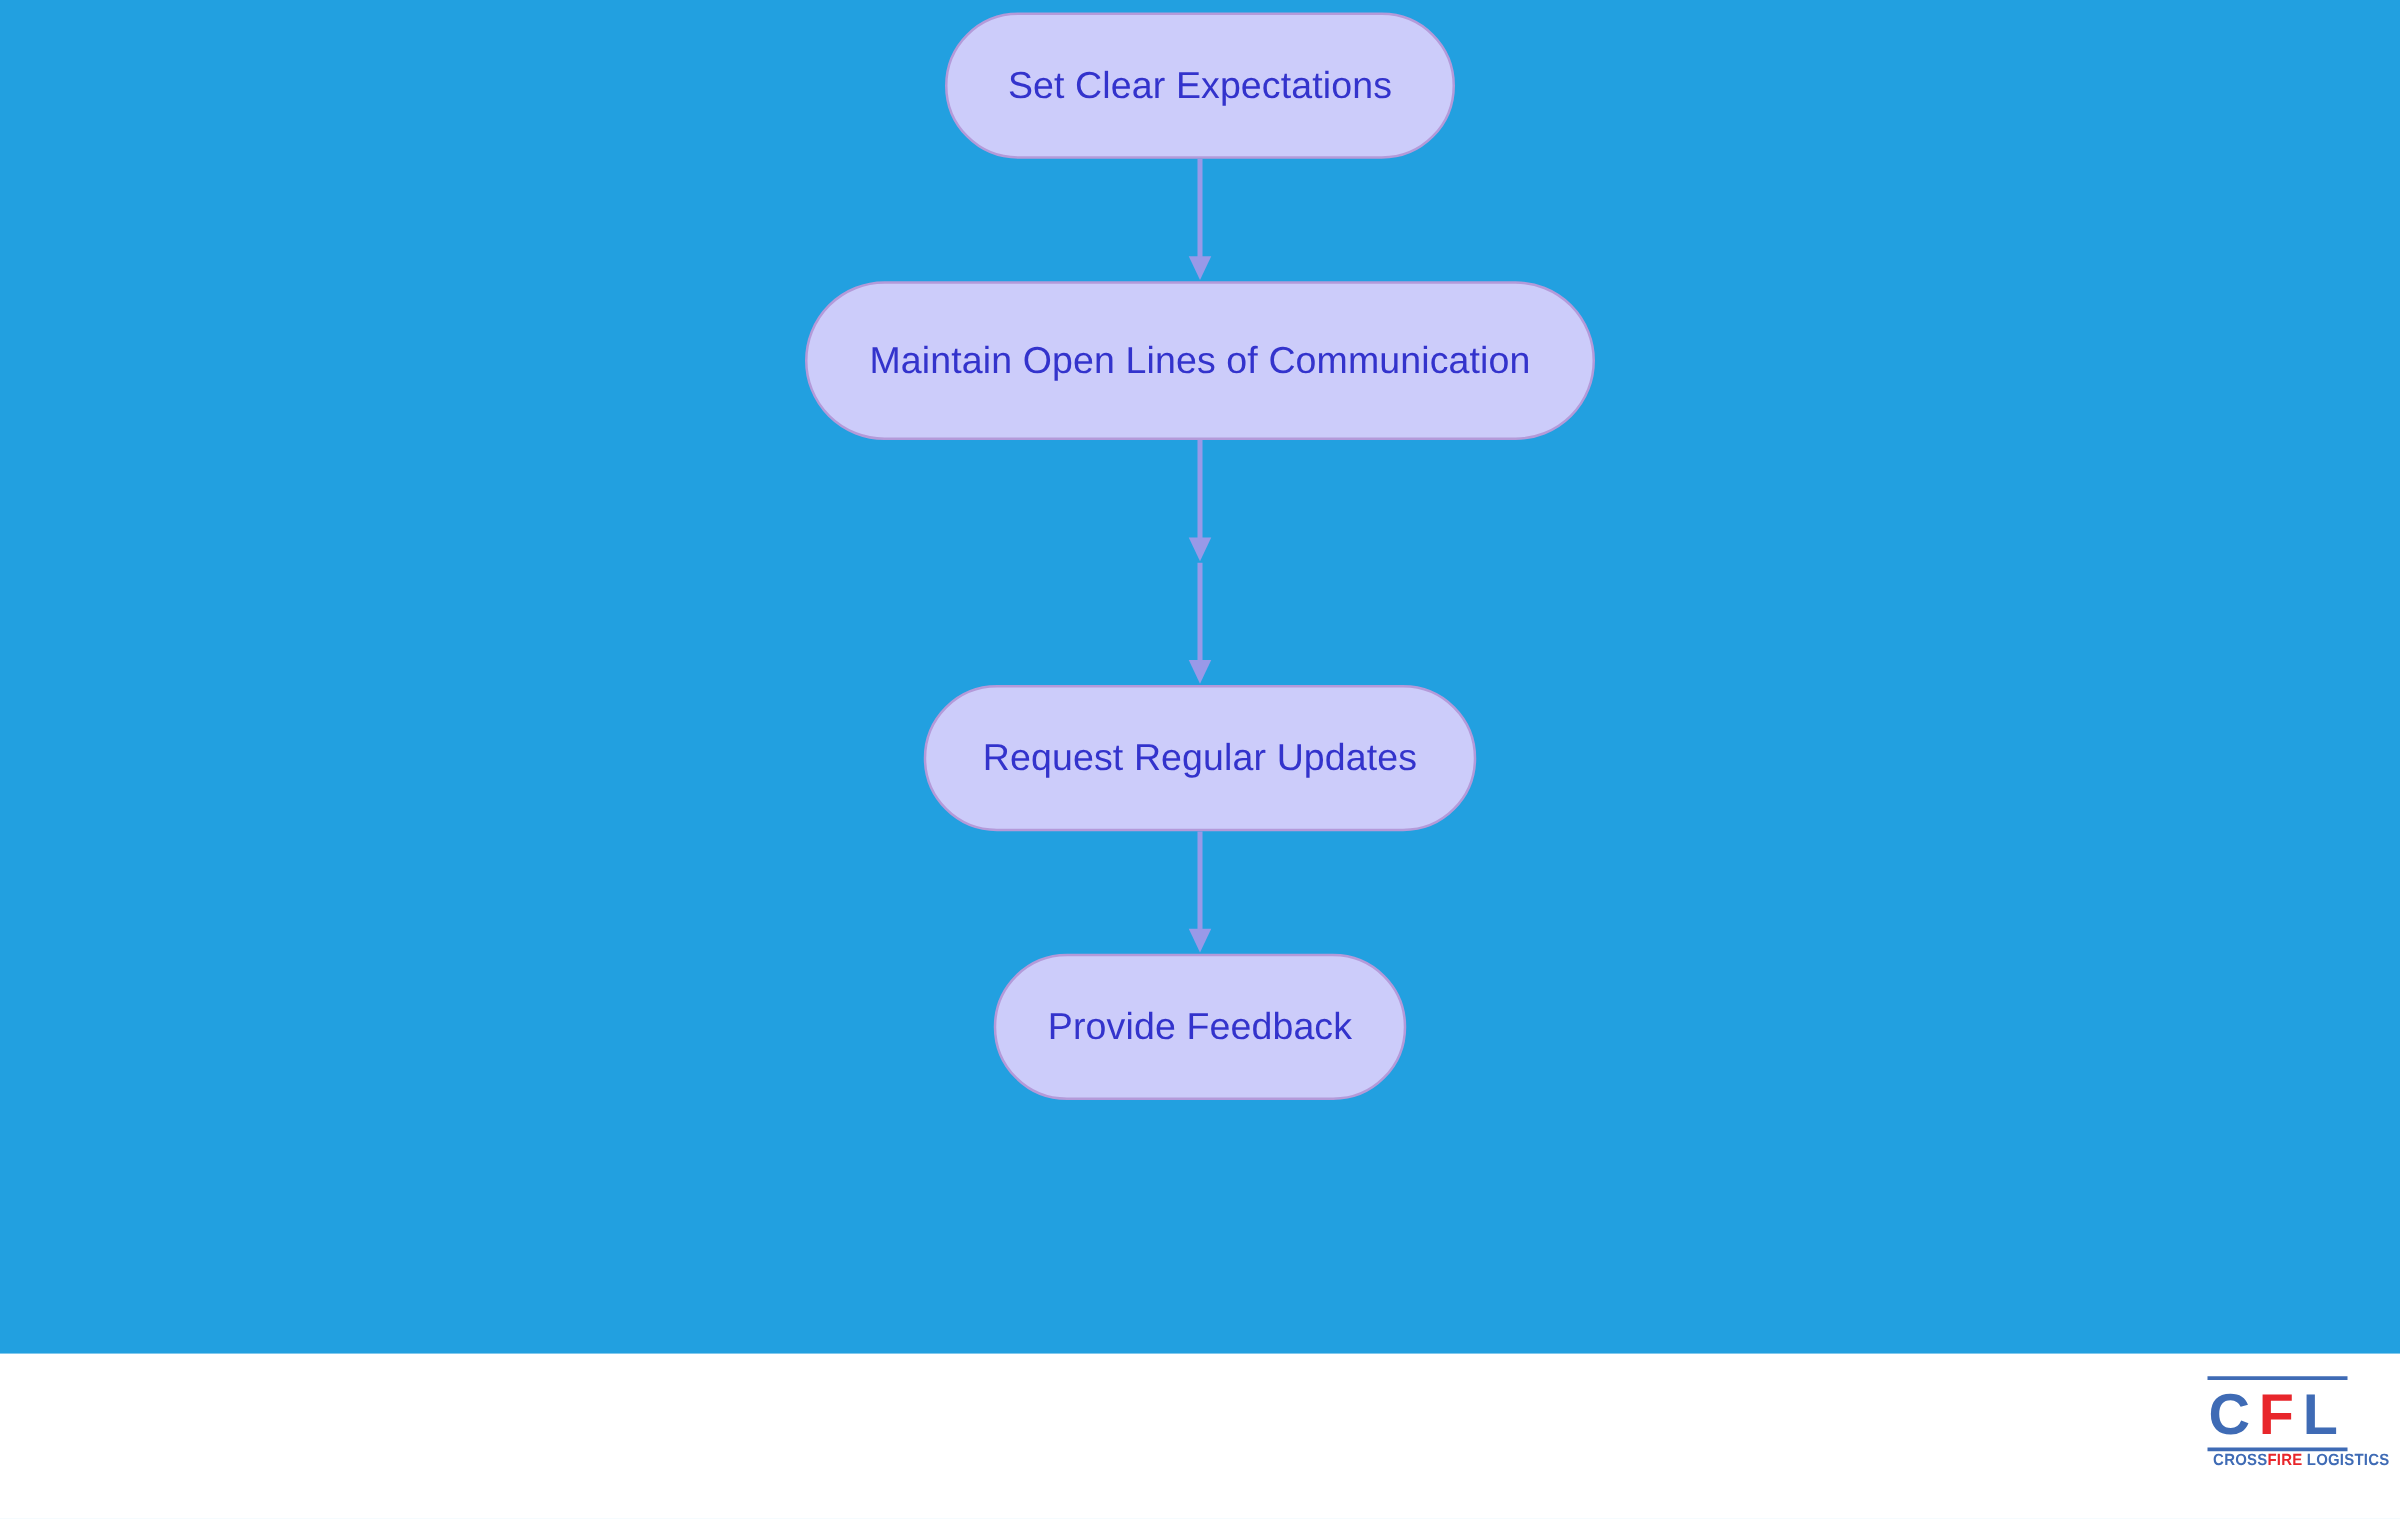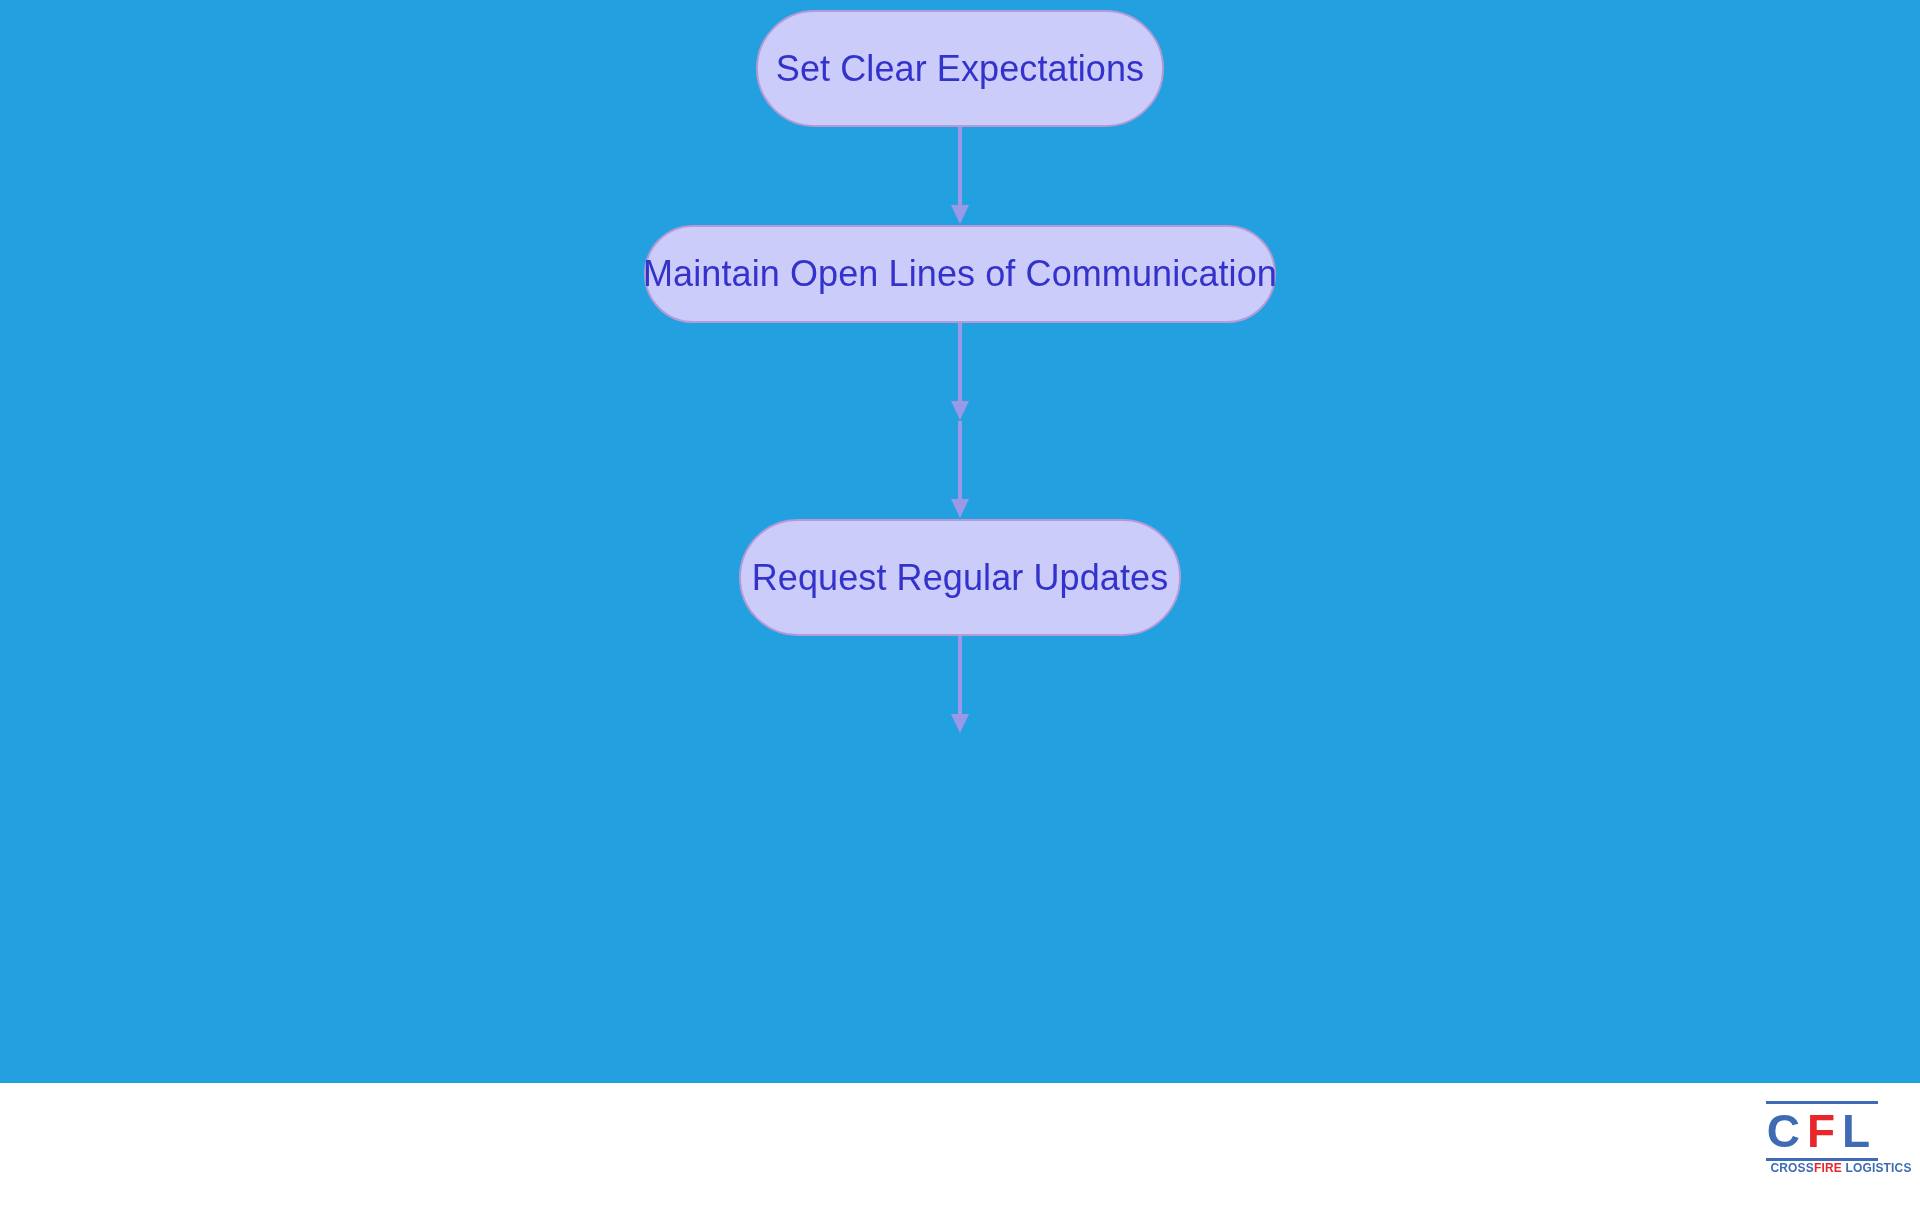--- a/index.html
+++ b/index.html
@@ -41,34 +41,34 @@
     display: flex;
     flex-direction: column;
     align-items: center;
   }
 
   .node {
     background: #ccccfa;
     border: 2px solid #b49ad9;
     border-radius: 999px;
     color: #3333cc;
-    font-size: 36px;
+    font-size: 30px;
     font-weight: 400;
     letter-spacing: 0.1px;
     display: flex;
     align-items: center;
     justify-content: center;
     box-sizing: border-box;
     text-align: center;
     white-space: nowrap;
     line-height: 1;
   }
 
   .node-0 { width: 408px; height: 117px; margin-top: 10px; }
-  .node-1 { width: 632px; height: 98px; }
+  .node-1 { width: 632px; height: 127px; }
   .node-2 { width: 300px; height: 117px; }
   .node-3 { width: 442px; height: 117px; }
   .node-4 { width: 330px; height: 117px; }
 
   
   .connector {
     width: 40px;
     display: flex;
     justify-content: center;
   }
@@ -173,20 +173,23 @@
         <span>Request Regular Updates</span>
       </div>
 
       <div class="connector conn-3">
         <svg width="24" height="98" viewBox="0 0 24 98">
           <line x1="12" y1="0" x2="12" y2="80" stroke="#9999e8" stroke-width="4"></line>
           <polygon points="3,78 21,78 12,97" fill="#9999e8"></polygon>
         </svg>
       </div>
 
+      <div class="node node-4">
+        <span>Provide Feedback</span>
+      </div>
 
     </div>
   </div>
 
   <div id="footer">
     <div id="logo">
       <div class="logo-rule logo-rule-top"></div>
       <div class="logo-letters">
         <span class="logo-c">C</span>
           <span class="logo-f">F</span>

